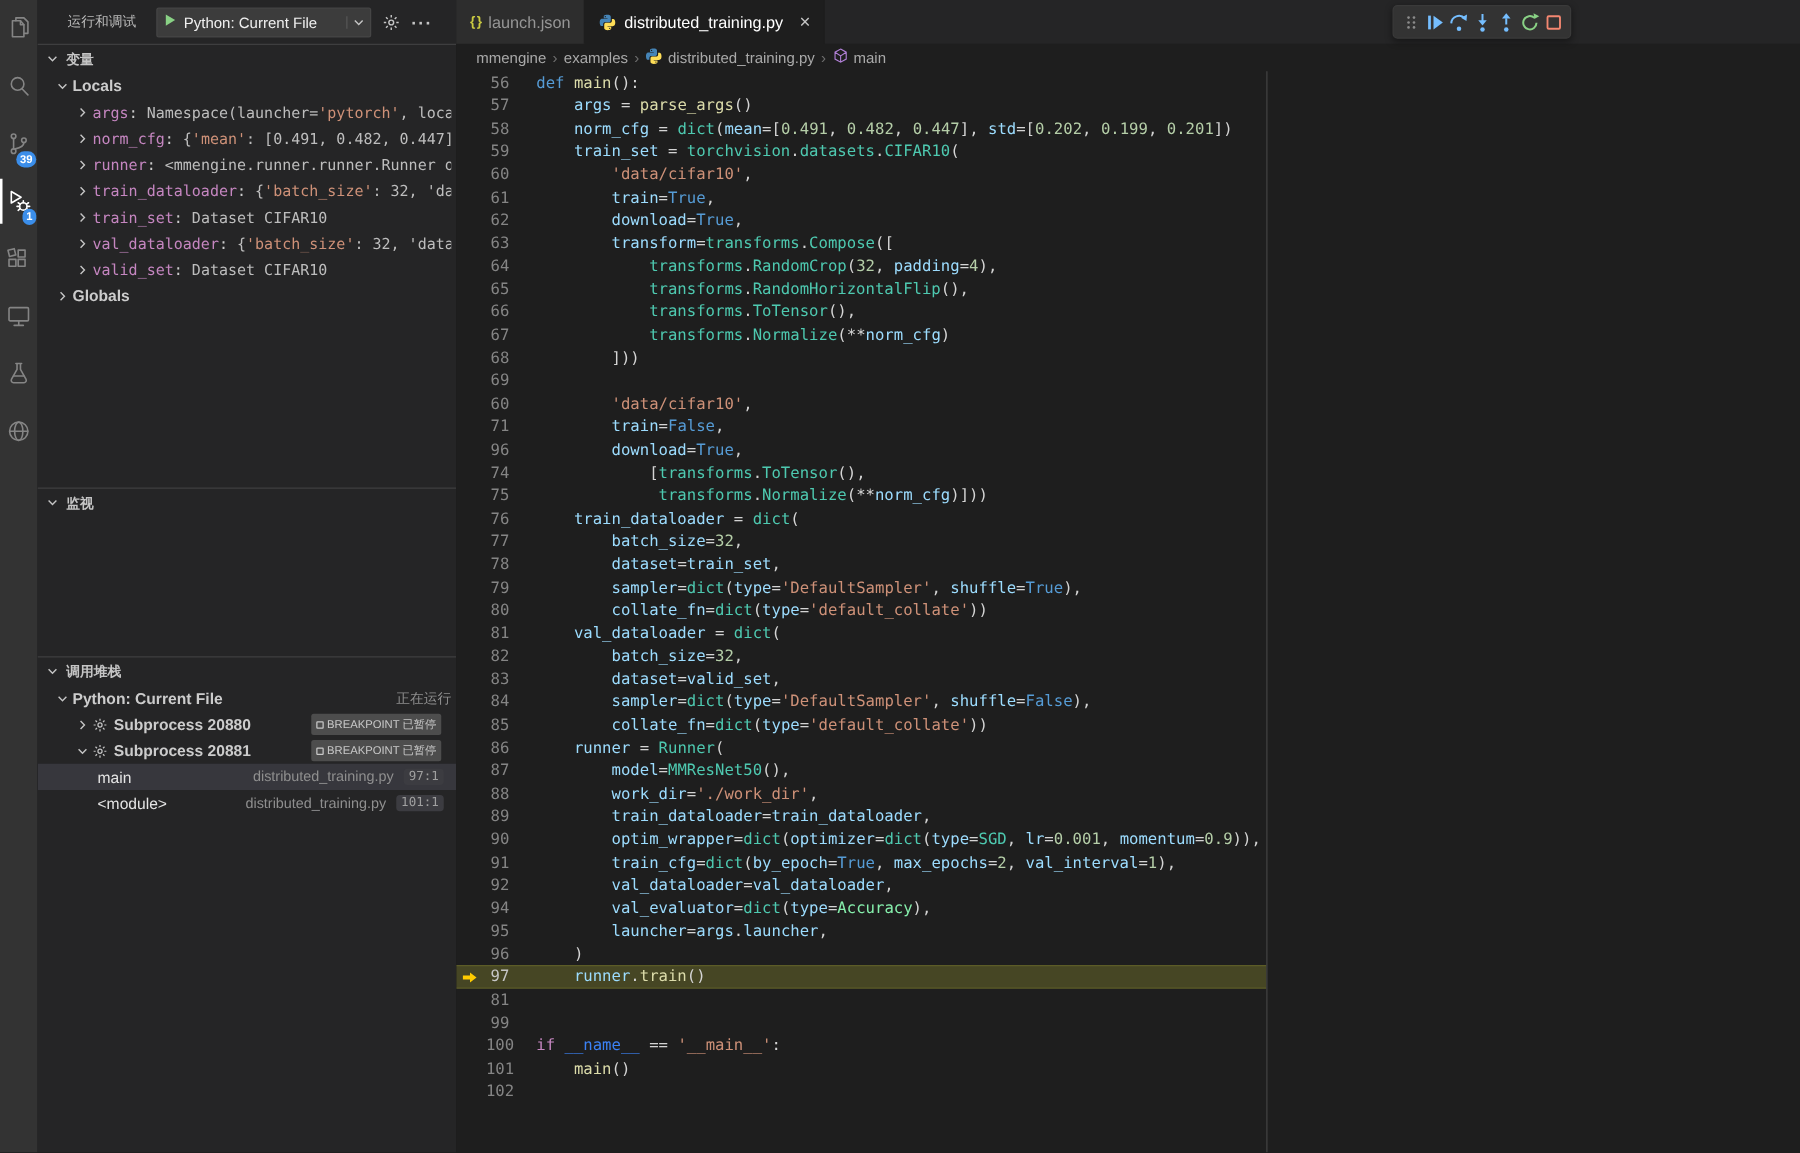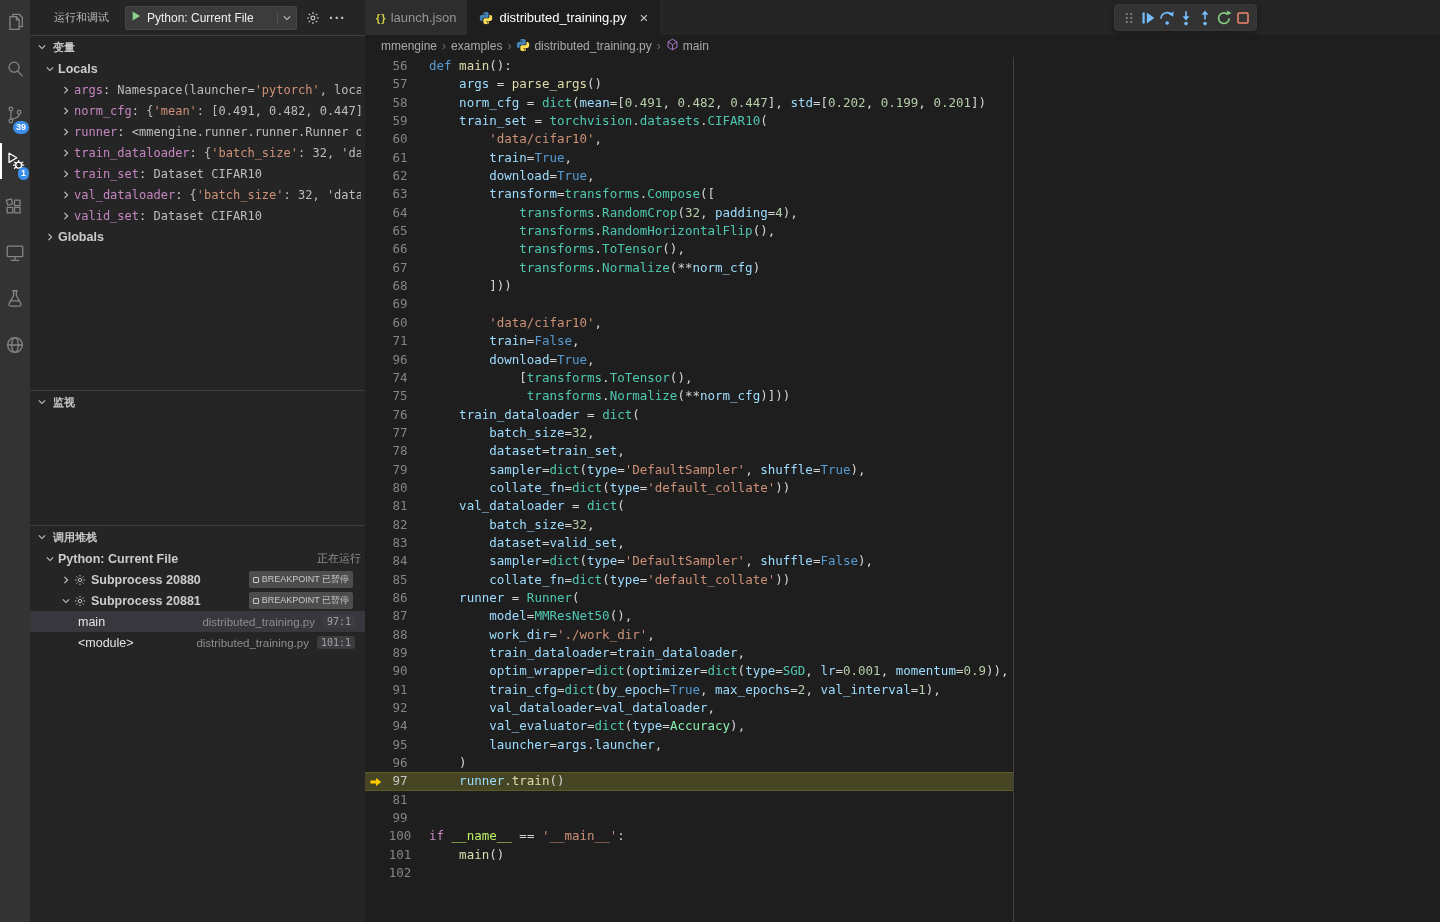--- a/index.html
+++ b/index.html
@@ -655,21 +655,21 @@
           <span class="lcode"></span>
         </div>
         <div class="code-line">
           <span class="glyph"></span>
           <span class="ln">99</span>
           <span class="lcode"></span>
         </div>
         <div class="code-line">
           <span class="glyph"></span>
           <span class="ln">100</span>
-          <span class="lcode"><span style="color:#c586c0">if</span> <span style="color:#bef264">__name__</span> <span style="color:#d4d4d4">=</span><span style="color:#d4d4d4">=</span> <span style="color:#ce9178">'__main__'</span><span style="color:#d4d4d4">:</span></span>
+          <span class="lcode"><span style="color:#c586c0">if</span> <span style="color:#3b82f6">__name__</span> <span style="color:#d4d4d4">=</span><span style="color:#d4d4d4">=</span> <span style="color:#ce9178">'__main__'</span><span style="color:#d4d4d4">:</span></span>
         </div>
         <div class="code-line">
           <span class="glyph"></span>
           <span class="ln">101</span>
           <span class="lcode">    <span style="color:#dcdcaa">main</span><span style="color:#d4d4d4">(</span><span style="color:#d4d4d4">)</span></span>
         </div>
         <div class="code-line">
           <span class="glyph"></span>
           <span class="ln">102</span>
           <span class="lcode"></span>

